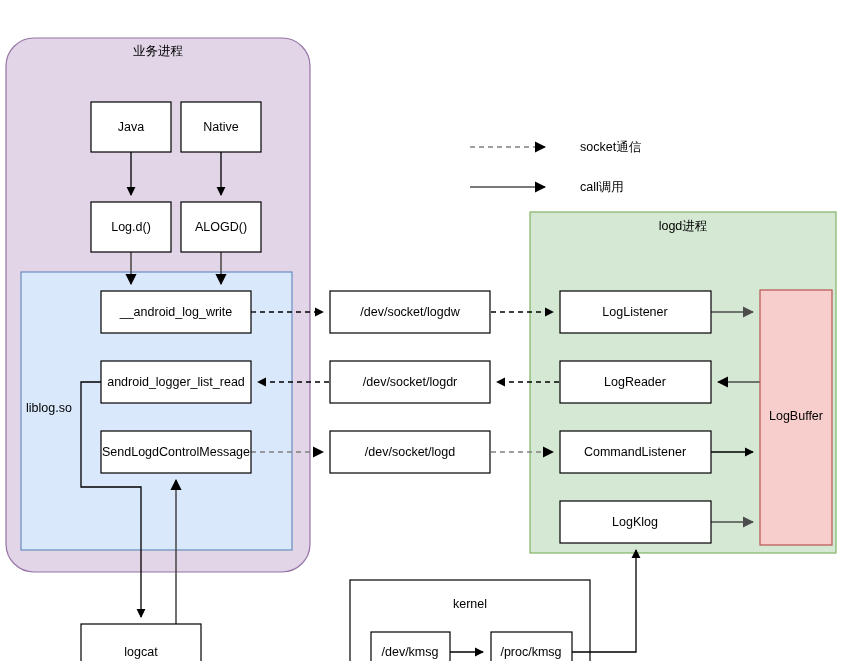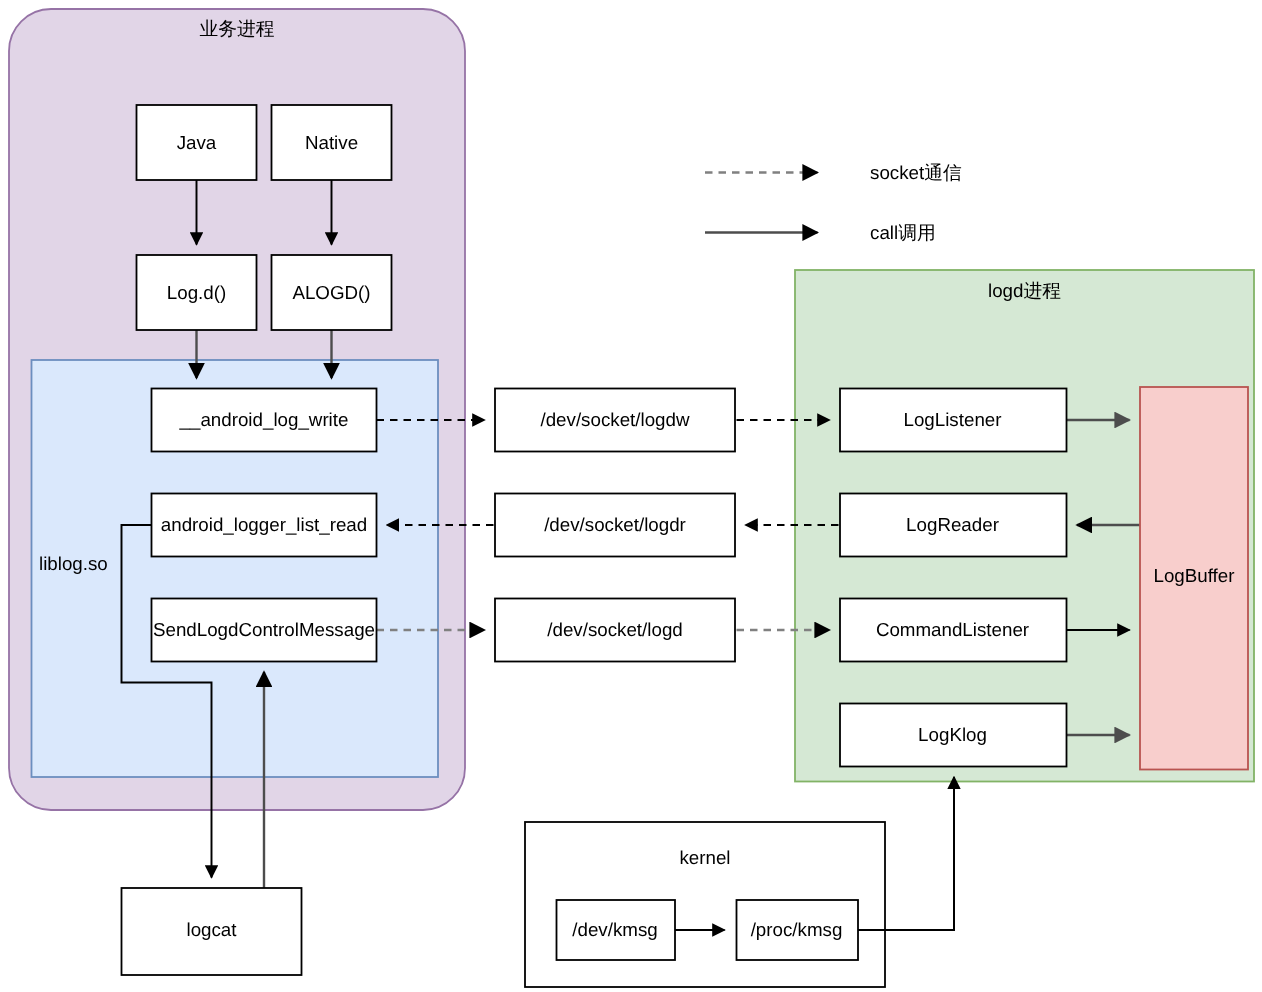--- a/index.html
+++ b/index.html
@@ -10,20 +10,21 @@
   body {
     width: 841px;
     height: 661px;
     font-family: "Liberation Sans", sans-serif;
     overflow: hidden;
   }
   #diagram-root {
     position: relative;
     width: 841px;
     height: 483px;
+    margin-top: 32px;
   }
   svg.diagram {
     display: block;
     width: 841px;
     height: 661px;
   }
   .node-box {
     fill: #ffffff;
     stroke: #000000;
     stroke-width: 1.2;

